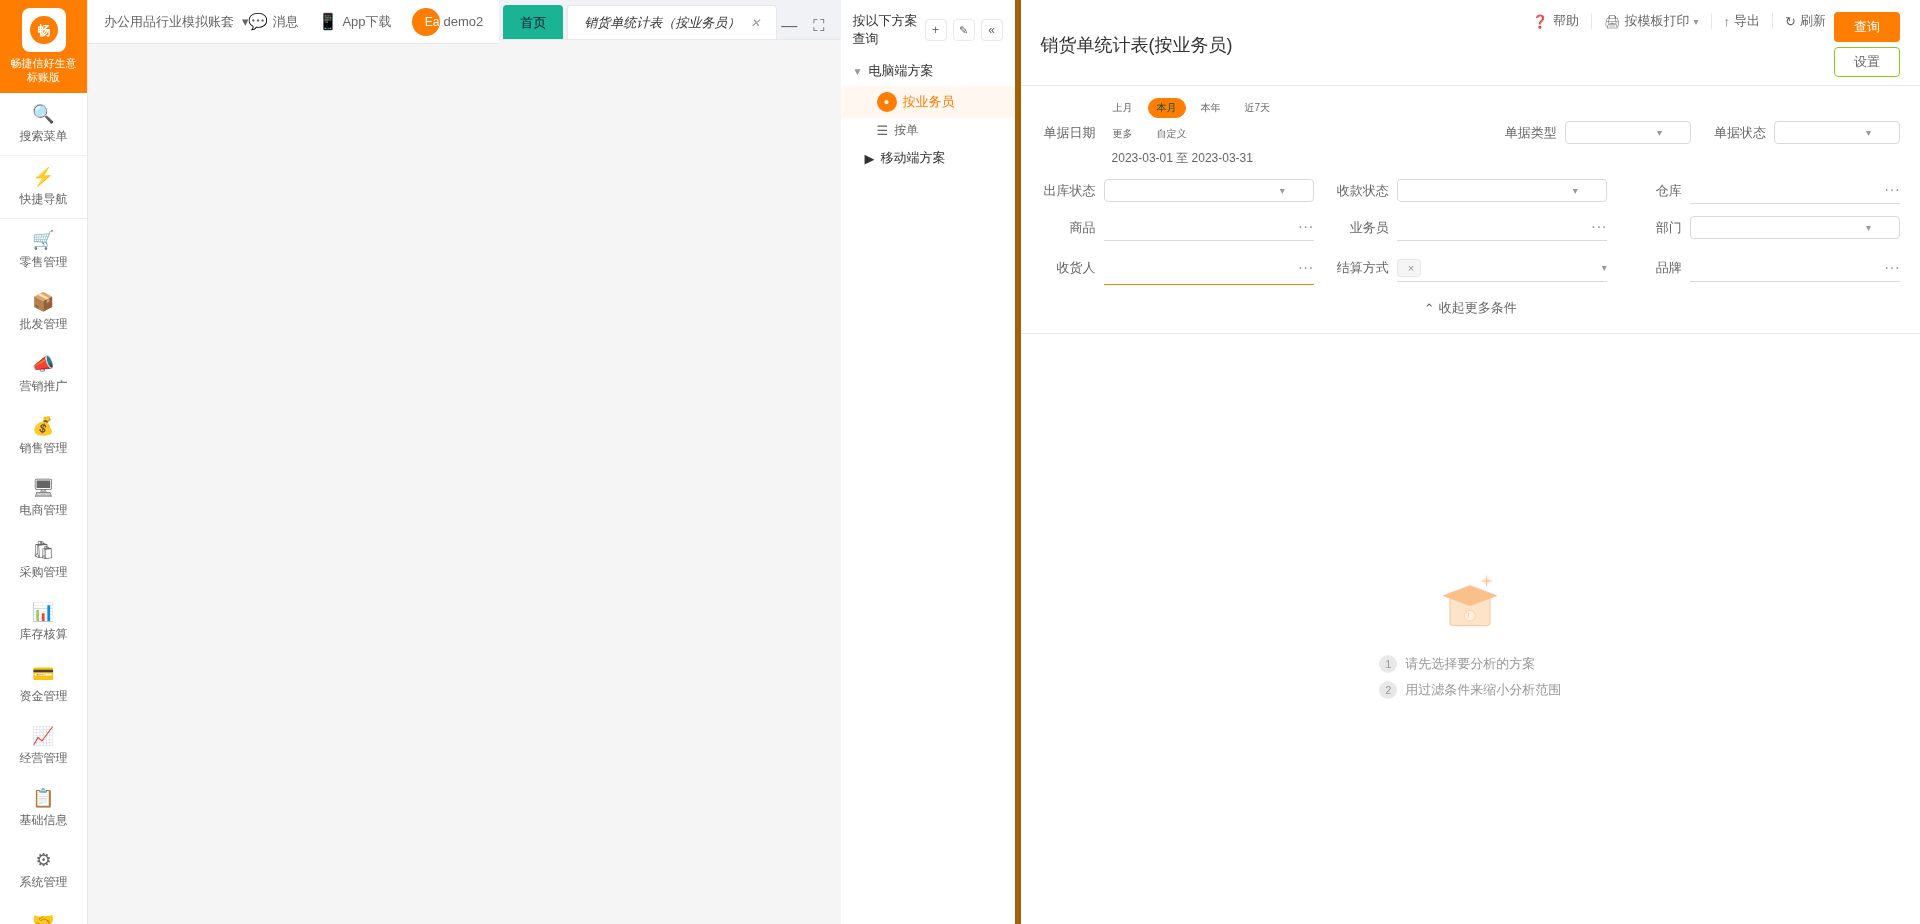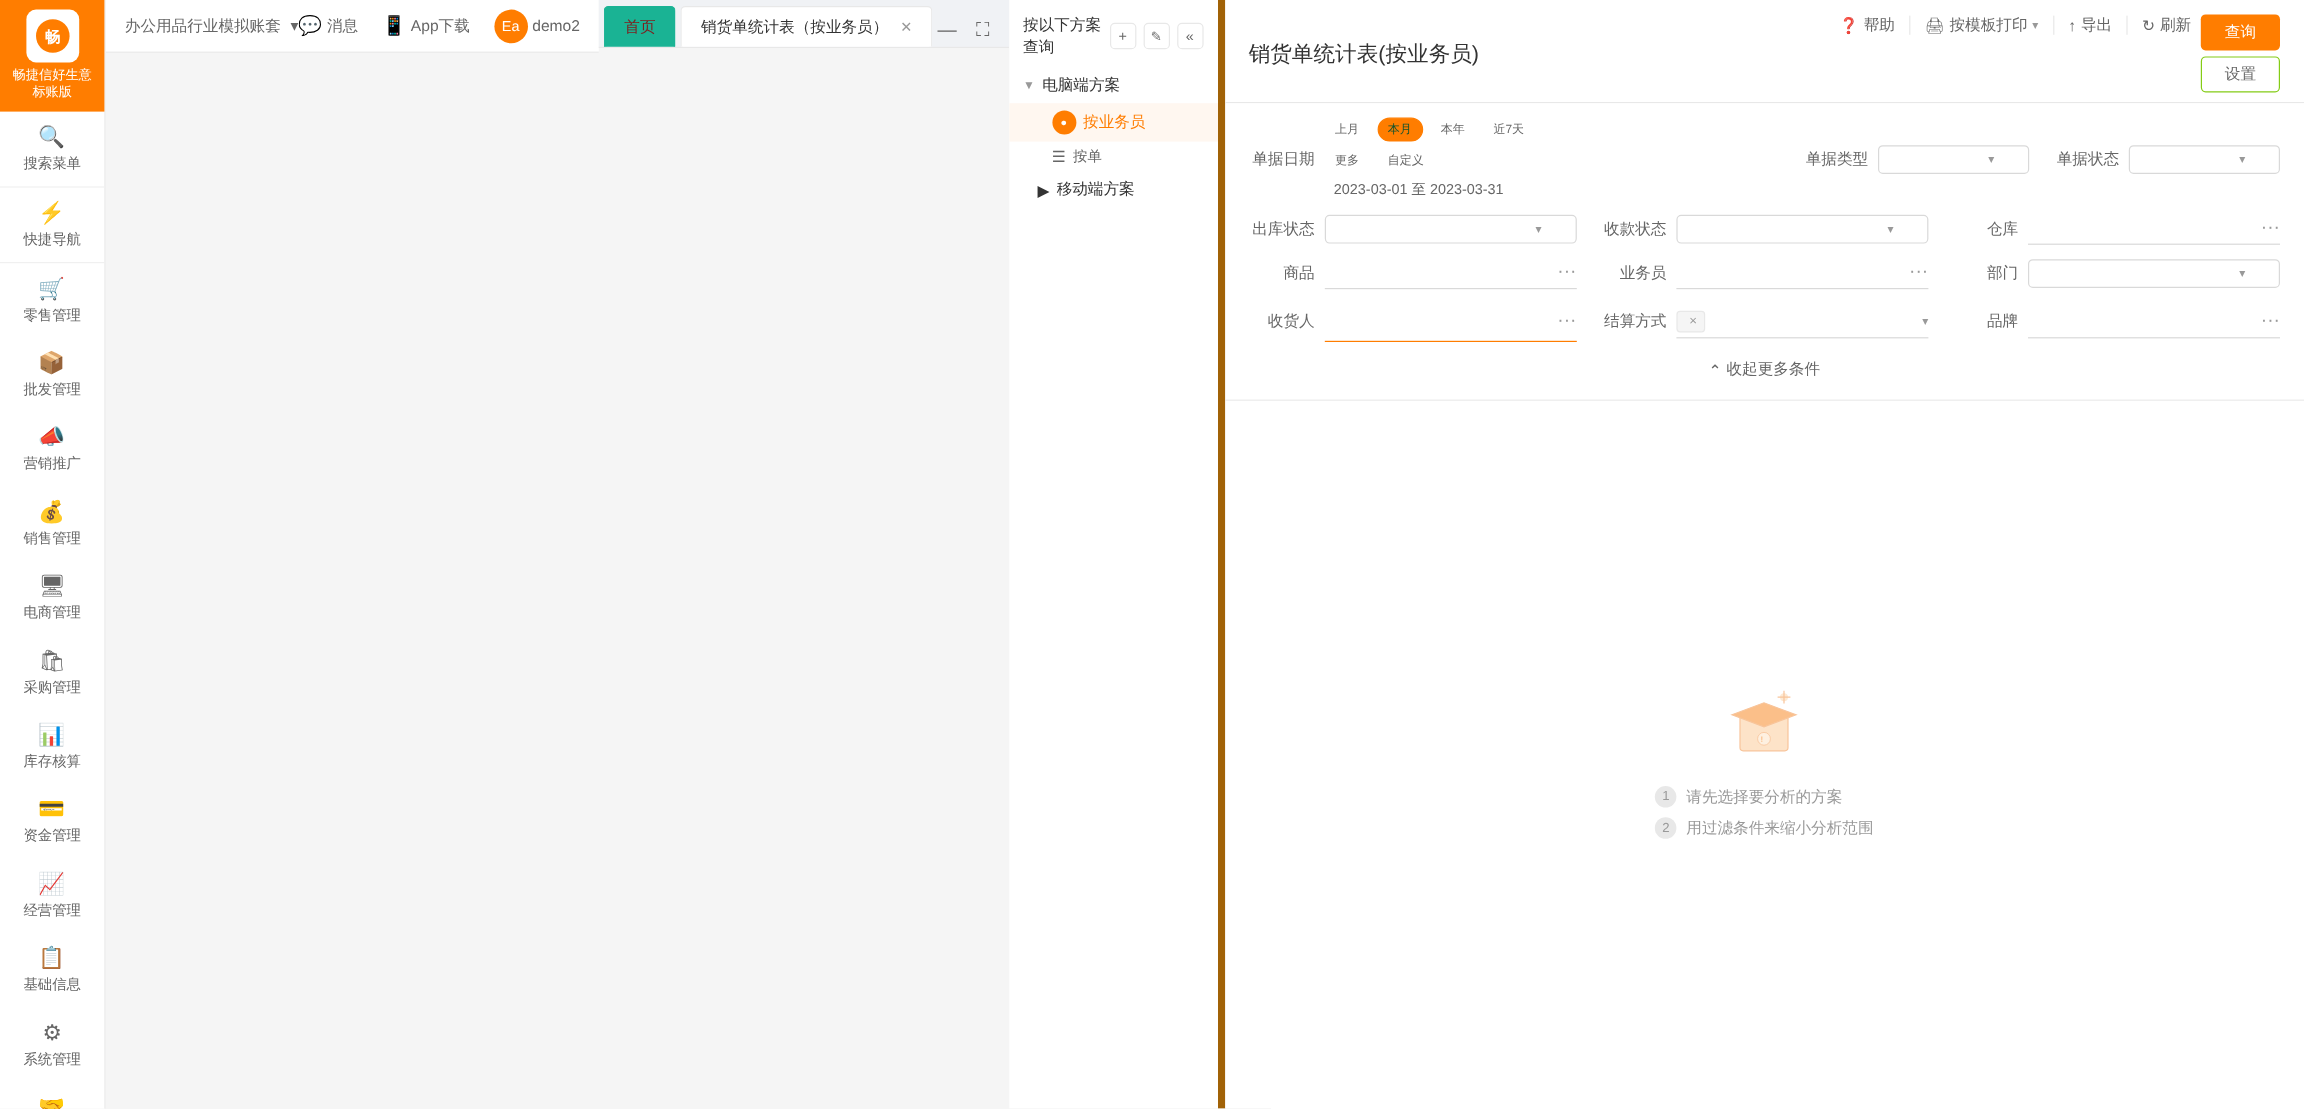--- a/index.html
+++ b/index.html
@@ -18,27 +18,27 @@
     .sidebar-quick { border-bottom: 1px solid #f0f0f0; }
 
     
     .main { flex: 1; display: flex; flex-direction: row; overflow: hidden; }
 
     
     .topbar { height: 44px; background: #fff; border-bottom: 1px solid #e8e8e8; display: flex; align-items: center; padding: 0 16px; justify-content: space-between; }
     .topbar-left { display: flex; align-items: center; gap: 8px; color: #666; font-size: 13px; }
     .topbar-right { display: flex; align-items: center; gap: 20px; }
     .topbar-right-item { display: flex; align-items: center; gap: 4px; color: #666; font-size: 13px; cursor: pointer; }
-    .avatar { width: 28px; height: 28px; border-radius: 50%; background: #ff7d00; display: flex; align-items: center; justify-content: center; color: #fff; font-size: 11px; overflow: hidden; }
+    .avatar { width: 28px; height: 28px; border-radius: 50%; background: #ff7d00; display: flex; align-items: center; justify-content: flex-end; color: #fff; font-size: 11px; overflow: hidden; }
 
     
     .tabbar { height: 40px; background: #f0f2f5; display: flex; align-items: flex-end; padding: 0 0 0 0; border-bottom: 1px solid #e8e8e8; }
     .tab { height: 34px; padding: 0 16px; display: flex; align-items: center; gap: 6px; cursor: pointer; font-size: 13px; color: #666; background: #e0e2e6; border-radius: 4px 4px 0 0; margin-left: 4px; border: 1px solid #d9d9d9; border-bottom: none; }
-    .tab.active { background: #fff; color: #333; border-color: #e8e8e8; }
-    .tab-home { background: #1ab394; color: #7f1d1d; border-color: #1ab394; }
+    .tab.active { background: #fff; color: #333; border-color: #e8e8e8; font-style: italic; }
+    .tab-home { background: #1ab394; color: #0f172a; border-color: #1ab394; }
     .tab-close { color: #999; font-size: 12px; cursor: pointer; margin-left: 4px; }
     .tab-actions { margin-left: auto; display: flex; align-items: center; padding-right: 12px; gap: 8px; }
     .tab-action-btn { color: #666; font-size: 16px; cursor: pointer; padding: 4px; }
 
     
     .page-content { flex: 1; display: flex; overflow: hidden; background: #f5f5f5; }
 
     
     .left-panel { width: 180px; background: #fff; border-right: 6px solid #a16207; padding: 12px 0; flex-shrink: 0; }
     .left-panel-header { display: flex; align-items: center; justify-content: space-between; padding: 0 12px 8px 12px; color: #333; font-size: 13px; font-weight: 500; }

